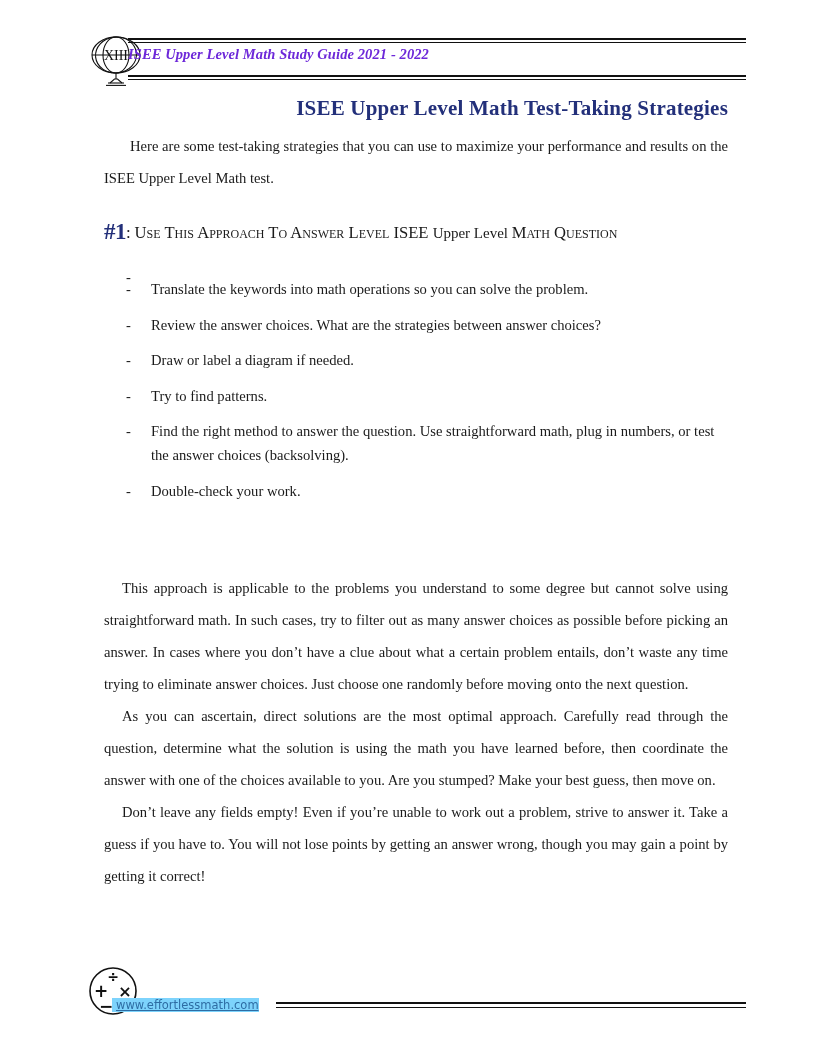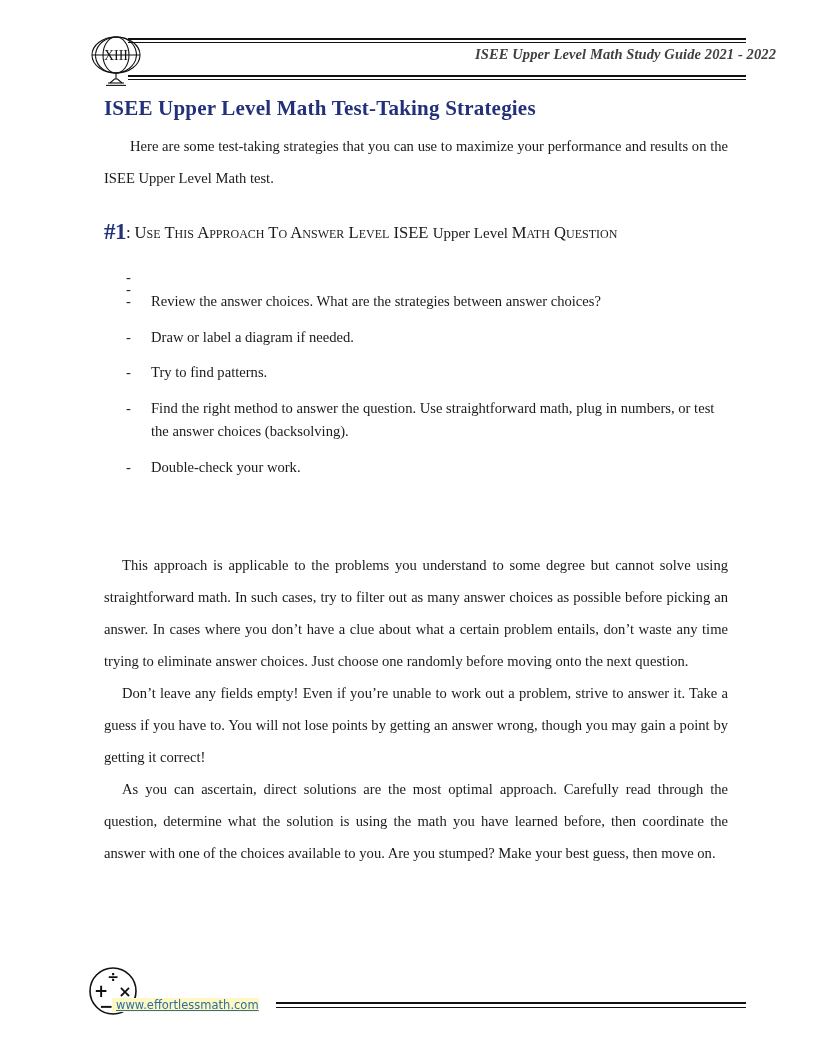--- a/index.html
+++ b/index.html
@@ -42,44 +42,43 @@
     width: 100%;
     margin-top: 2px;
   }
   .header-top-rules { position: absolute; left: 42px; top: 5px; width: 618px; }
   .header-bottom-rules { position: absolute; left: 42px; top: 42px; width: 618px; }
   .header-title {
     position: absolute;
     left: 42px;
     top: 13px;
     width: 618px;
-    text-align: right;
+    text-align: left;
     font-style: italic;
     font-weight: bold;
     font-size: 14.5px;
     letter-spacing: 0.1px;
-    color: #404040;
+    color: #6d28d9;
     font-family: "Liberation Serif", "DejaVu Serif", serif;
-    margin-left: 30px;
   }
   .globe {
     position: absolute;
     left: 0px;
     top: 0px;
     width: 62px;
     height: 54px;
   }
 
   
   .page-title {
     position: absolute;
     left: 96px;
     top: 96px;
     width: 624px;
-    text-align: left;
+    text-align: right;
     font-size: 21px;
     font-weight: bold;
     color: #23307a;
     letter-spacing: 0.2px;
   }
 
   
   .content {
     position: absolute;
     left: 96px;
@@ -166,21 +165,21 @@
     height: 54px;
   }
   .footer-url {
     position: absolute;
     left: 26px;
     top: 36px;
     font-family: "DejaVu Sans", "Liberation Sans", sans-serif;
     font-size: 11.5px;
     color: #2e6da4;
     text-decoration: underline;
-    background: #fef9c3;
+    background: #7dd3fc;
     padding-left: 4px;
   }
   .footer-rules {
     position: absolute;
     left: 190px;
     top: 40px;
     width: 470px;
   }
   .footer-rules .rule-thick { height: 2px; background: #111111; }
   .footer-rules .rule-thin { height: 1px; background: #111111; margin-top: 3px; }
@@ -236,20 +235,21 @@
 
     <div style="height:19px"></div>
 
     <ul class="dash-list">
       <li>
         <span class="dash">-</span>
       </li>
       <li class="bullet-spacer"></li>
       <li>
         <span class="dash">-</span>
+        <span>Translate the keywords into math operations so you can solve the problem.</span>
       </li>
       <li class="bullet-spacer"></li>
       <li>
         <span class="dash">-</span>
         <span>Review the answer choices. What are the strategies between answer choices?</span>
       </li>
       <li class="bullet-spacer"></li>
       <li>
         <span class="dash">-</span>
         <span>Draw or label a diagram if needed.</span>
@@ -271,23 +271,23 @@
       </li>
     </ul>
 
     <div style="height:58px"></div>
 
 
     <div style="height:11px"></div>
 
     <p class="body tight">This approach is applicable to the problems you understand to some degree but cannot solve using straightforward math. In such cases, try to filter out as many answer choices as possible before picking an answer. In cases where you don’t have a clue about what a certain problem entails, don’t waste any time trying to eliminate answer choices. Just choose one randomly before moving onto the next question.</p>
 
+    <p class="body tight">As you can ascertain, direct solutions are the most optimal approach. Carefully read through the question, determine what the solution is using the math you have learned before, then coordinate the answer with one of the choices available to you. Are you stumped? Make your best guess, then move on.</p>
+
     <p class="body tight">Don’t leave any fields empty! Even if you’re unable to work out a problem, strive to answer it. Take a guess if you have to. You will not lose points by getting an answer wrong, though you may gain a point by getting it correct!</p>
-
-    <p class="body tight">As you can ascertain, direct solutions are the most optimal approach. Carefully read through the question, determine what the solution is using the math you have learned before, then coordinate the answer with one of the choices available to you. Are you stumped? Make your best guess, then move on.</p>
   </div>
 
   <div class="footer">
 
     <div class="footer-logo">
       <svg width="54" height="54" viewBox="0 0 54 54" xmlns="http://www.w3.org/2000/svg">
         <circle cx="27" cy="27" r="23" fill="none" stroke="#111111" stroke-width="1.6"></circle>
         <text x="27" y="18" text-anchor="middle" font-family="DejaVu Sans, Liberation Sans, sans-serif" font-size="14" font-weight="bold" fill="#111111">÷</text>
         <text x="15" y="33" text-anchor="middle" font-family="DejaVu Sans, Liberation Sans, sans-serif" font-size="17" font-weight="bold" fill="#111111">+</text>
         <text x="39" y="33" text-anchor="middle" font-family="DejaVu Sans, Liberation Sans, sans-serif" font-size="16" font-weight="bold" fill="#111111">×</text>

